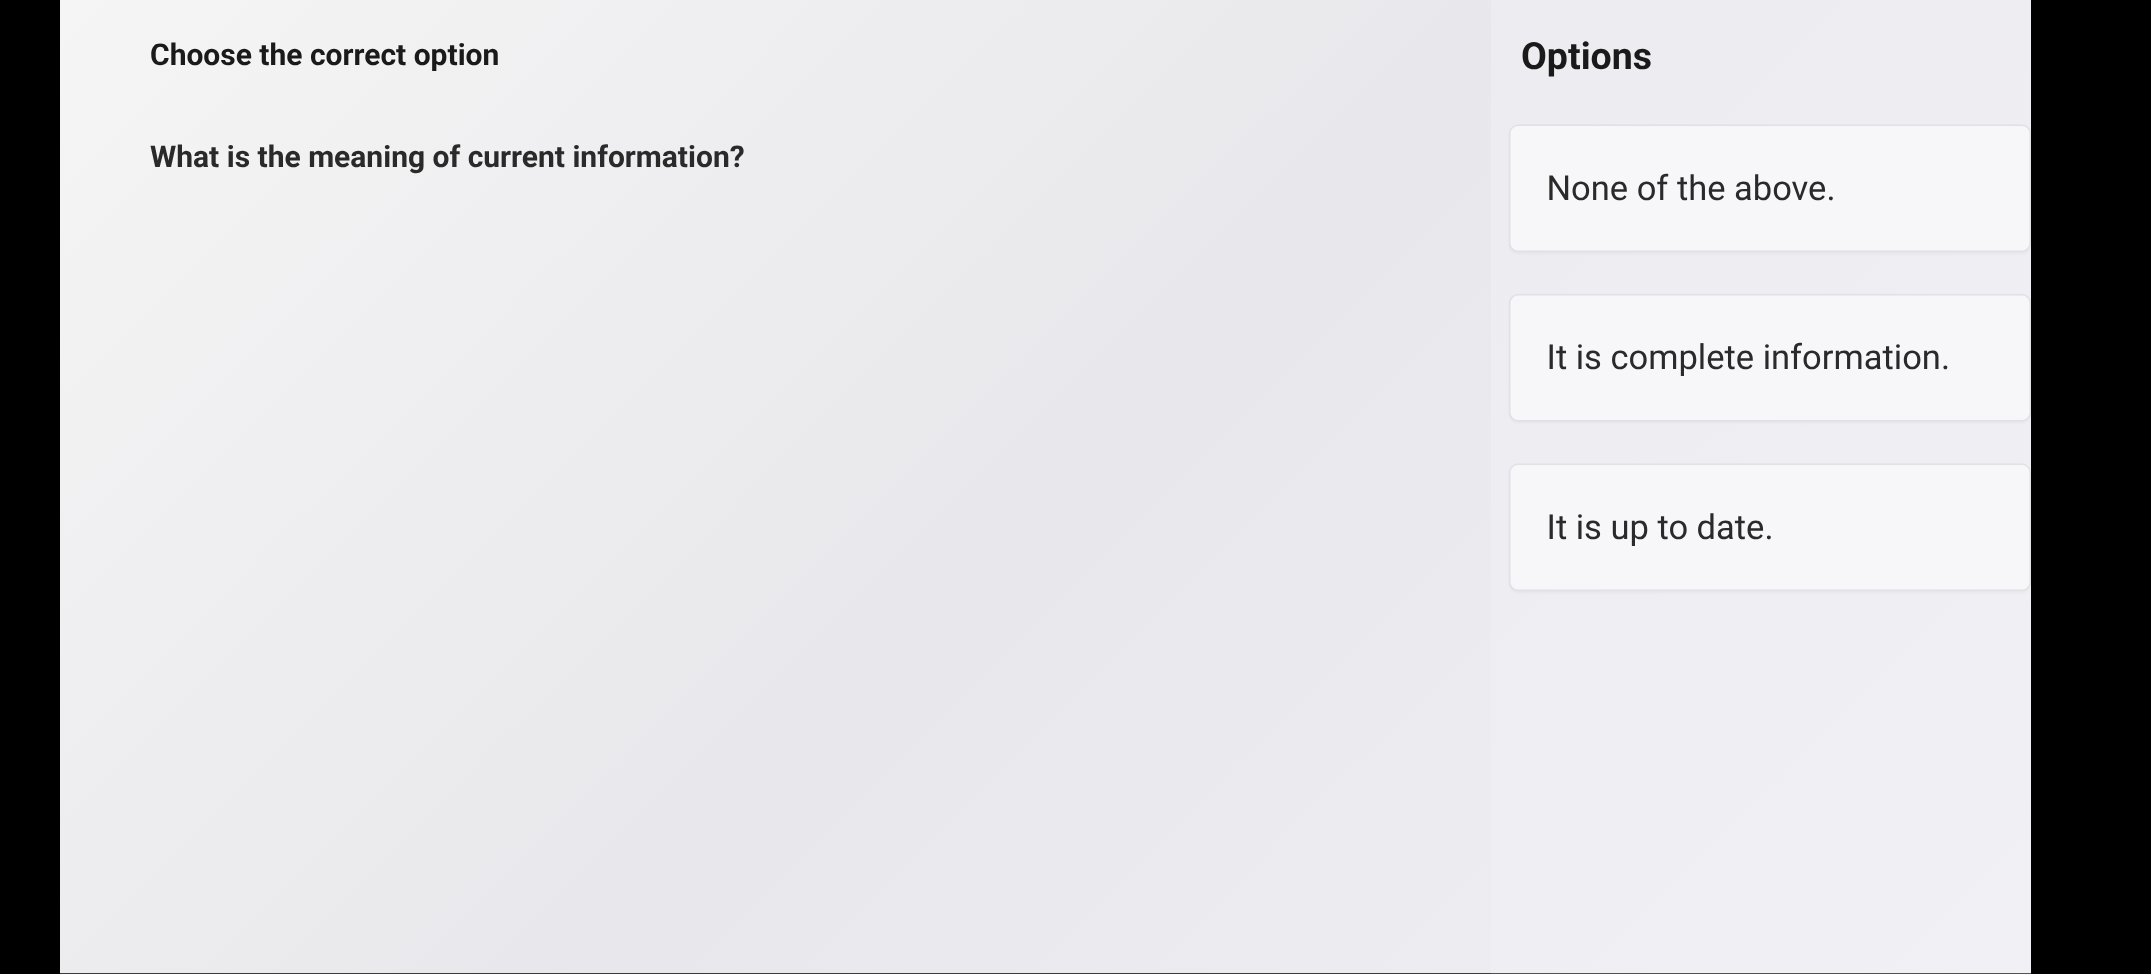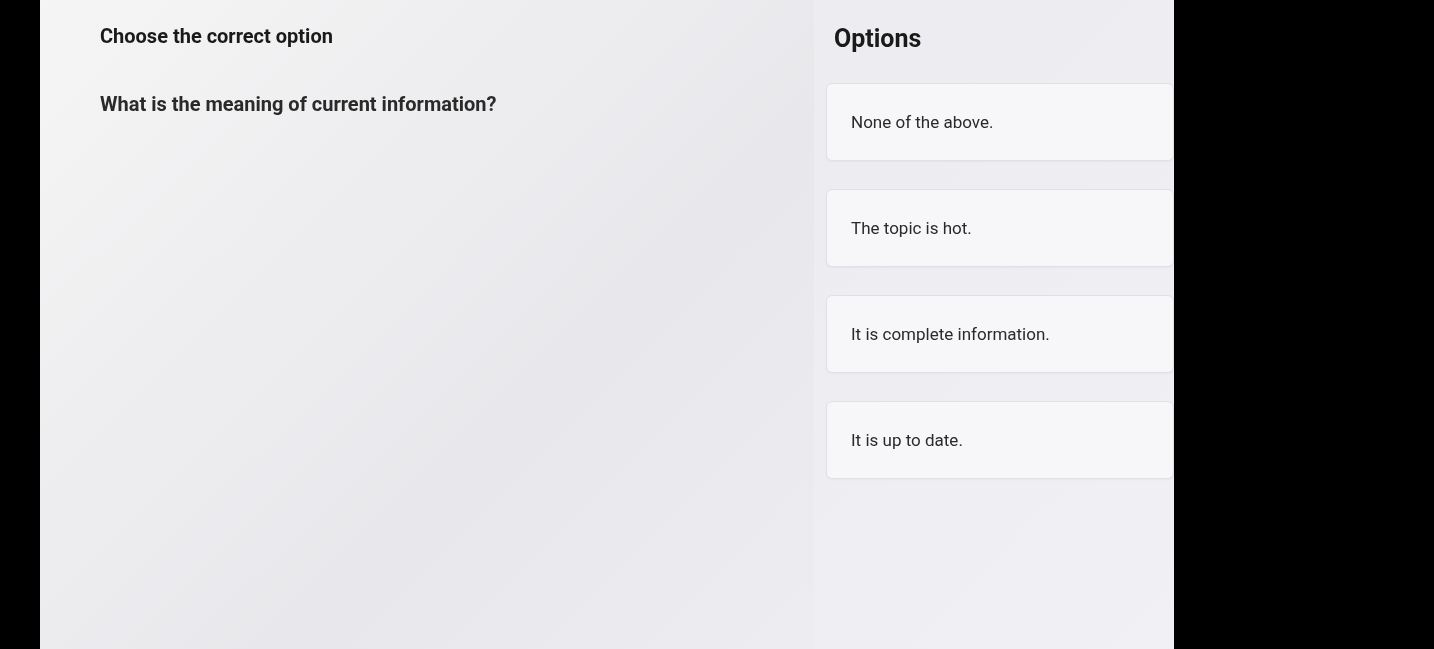--- a/index.html
+++ b/index.html
@@ -9,21 +9,21 @@
     }
     body {
       font-family: -apple-system, BlinkMacSystemFont, "Segoe UI", Roboto, "Helvetica Neue", Arial, sans-serif;
       background: #000;
       width: 1434px;
       height: 649px;
       overflow: hidden;
     }
     .screen {
       margin-left: 40px;
-      width: 1134px;
+      width: 1314px;
       height: 649px;
       background: linear-gradient(135deg, #f5f5f5 0%, #e8e8ec 50%, #f0f0f4 100%);
       display: flex;
     }
     .question-panel {
       flex: 1;
       padding: 24px 40px 24px 60px;
     }
     .question-heading {
       font-size: 20px;
@@ -46,43 +46,40 @@
       font-weight: 700;
       color: #1a1a1a;
       padding: 0 20px 30px 20px;
     }
     .option-card {
       background: #f7f7fa;
       border: 1px solid #e0e0e6;
       border-radius: 6px;
       padding: 28px 24px;
       margin: 0 0 28px 12px;
-      font-size: 17px;
+      font-size: 23px;
       color: #2a2a2a;
       cursor: pointer;
       transition: background 0.15s;
       box-shadow: 0 1px 2px rgba(0,0,0,0.04);
     }
   </style>
 </head>
 <body>
 
 <div class="screen">
   <div class="question-panel">
     <h2 class="question-heading">Choose the correct option</h2>
     <p class="question-text">What is the meaning of current information?</p>
   </div>
   <div class="options-panel">
     <h3 class="options-heading">Options</h3>
     <div class="option-card">
       <span>None of the above.</span>
     </div>
     <div class="option-card">
-      <span>The topic is hot.</span>
-    </div>
-    <div class="option-card">
       <span>It is complete information.</span>
     </div>
     <div class="option-card">
       <span>It is up to date.</span>
     </div>
   </div>
 </div>
 
 </body></html>

